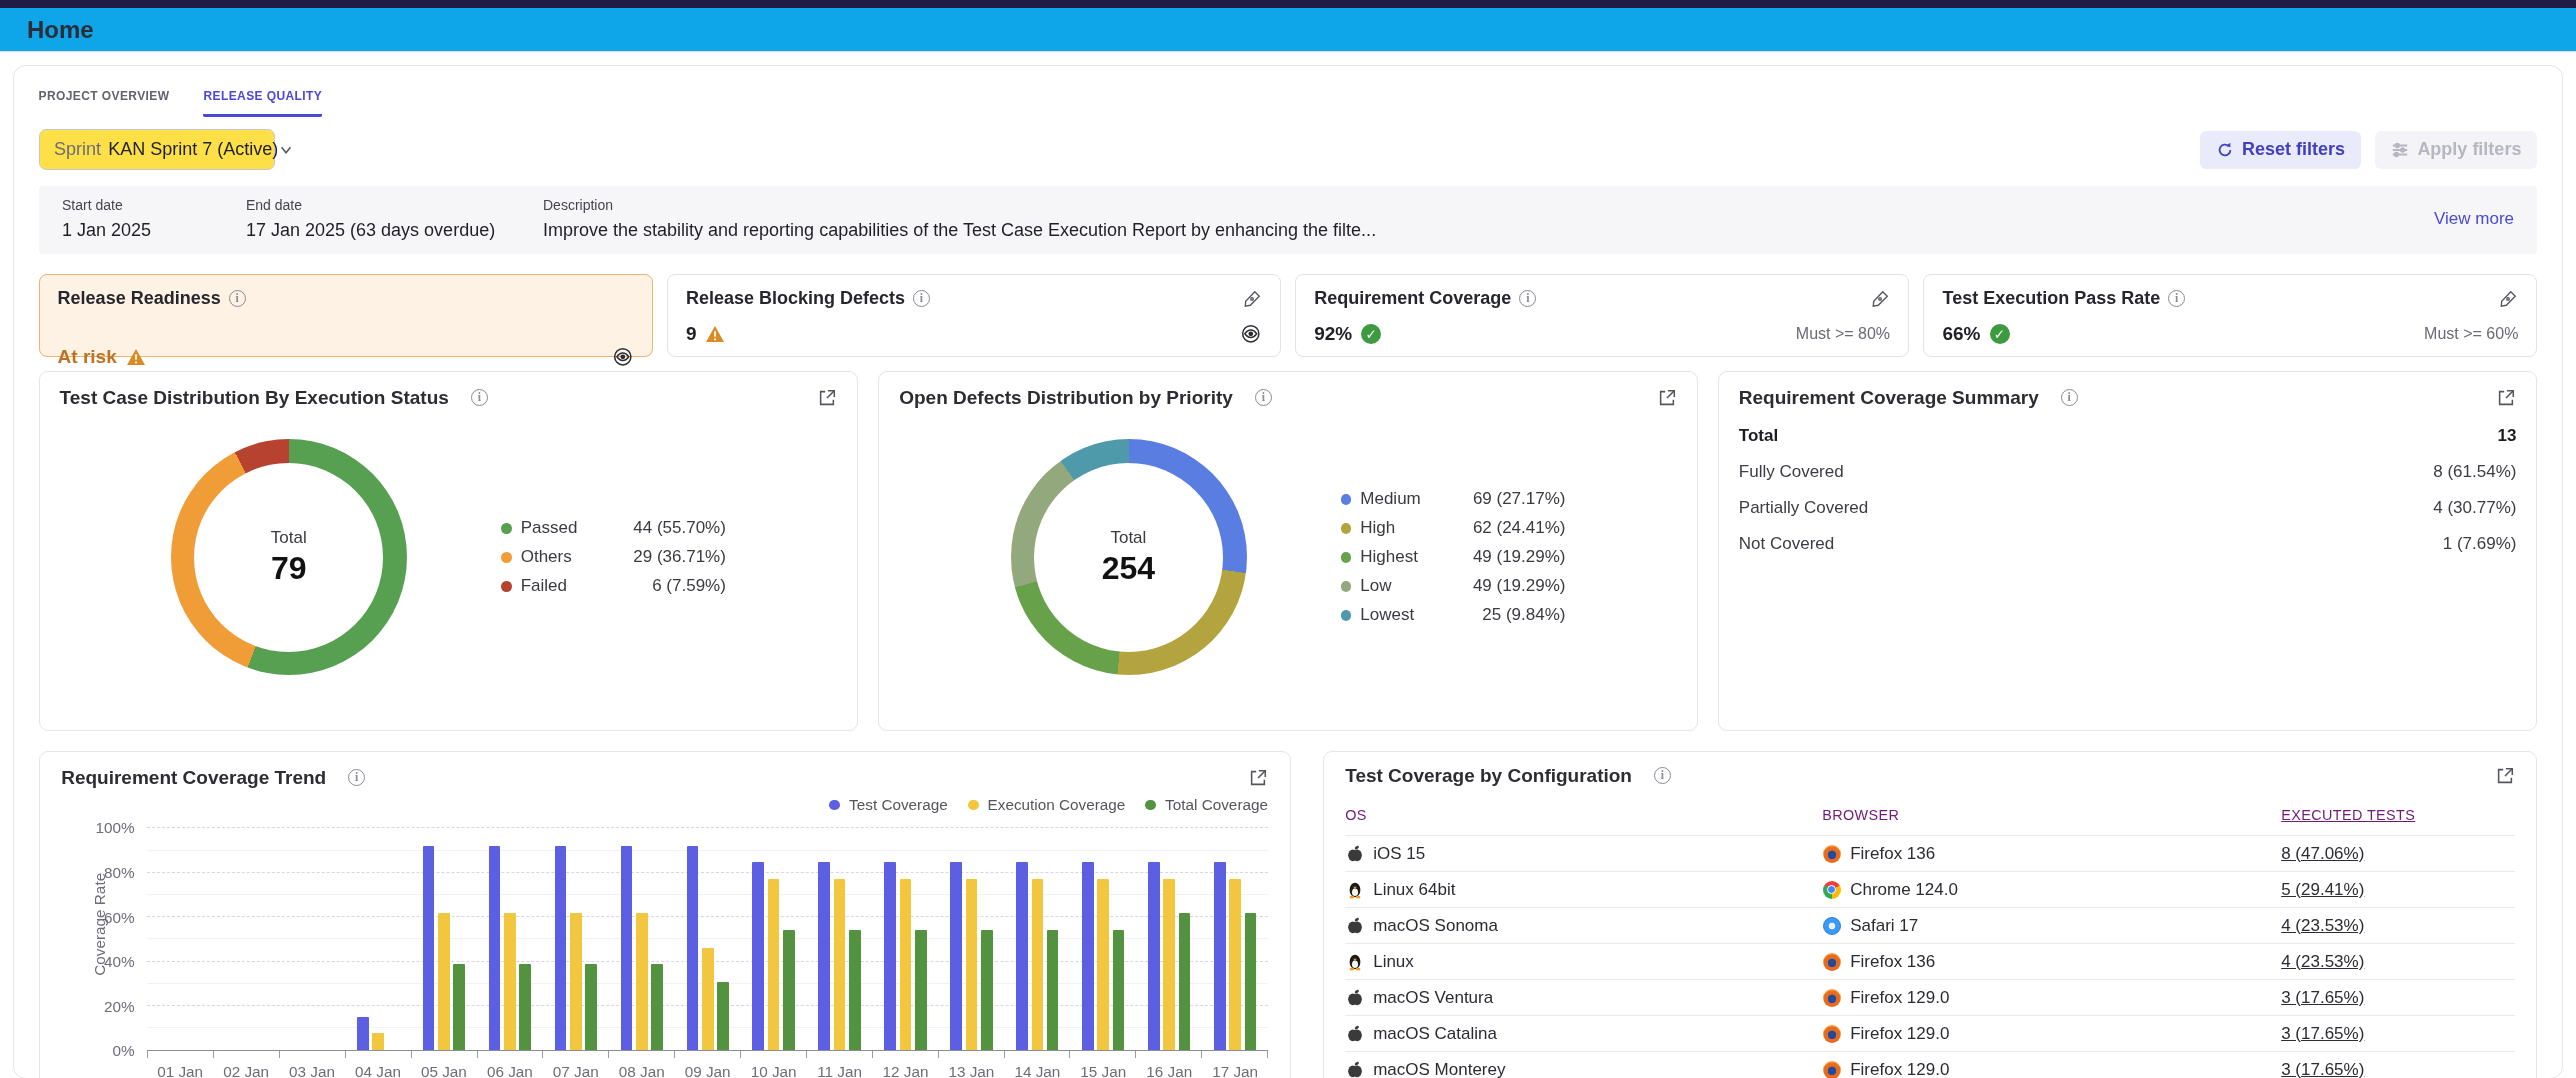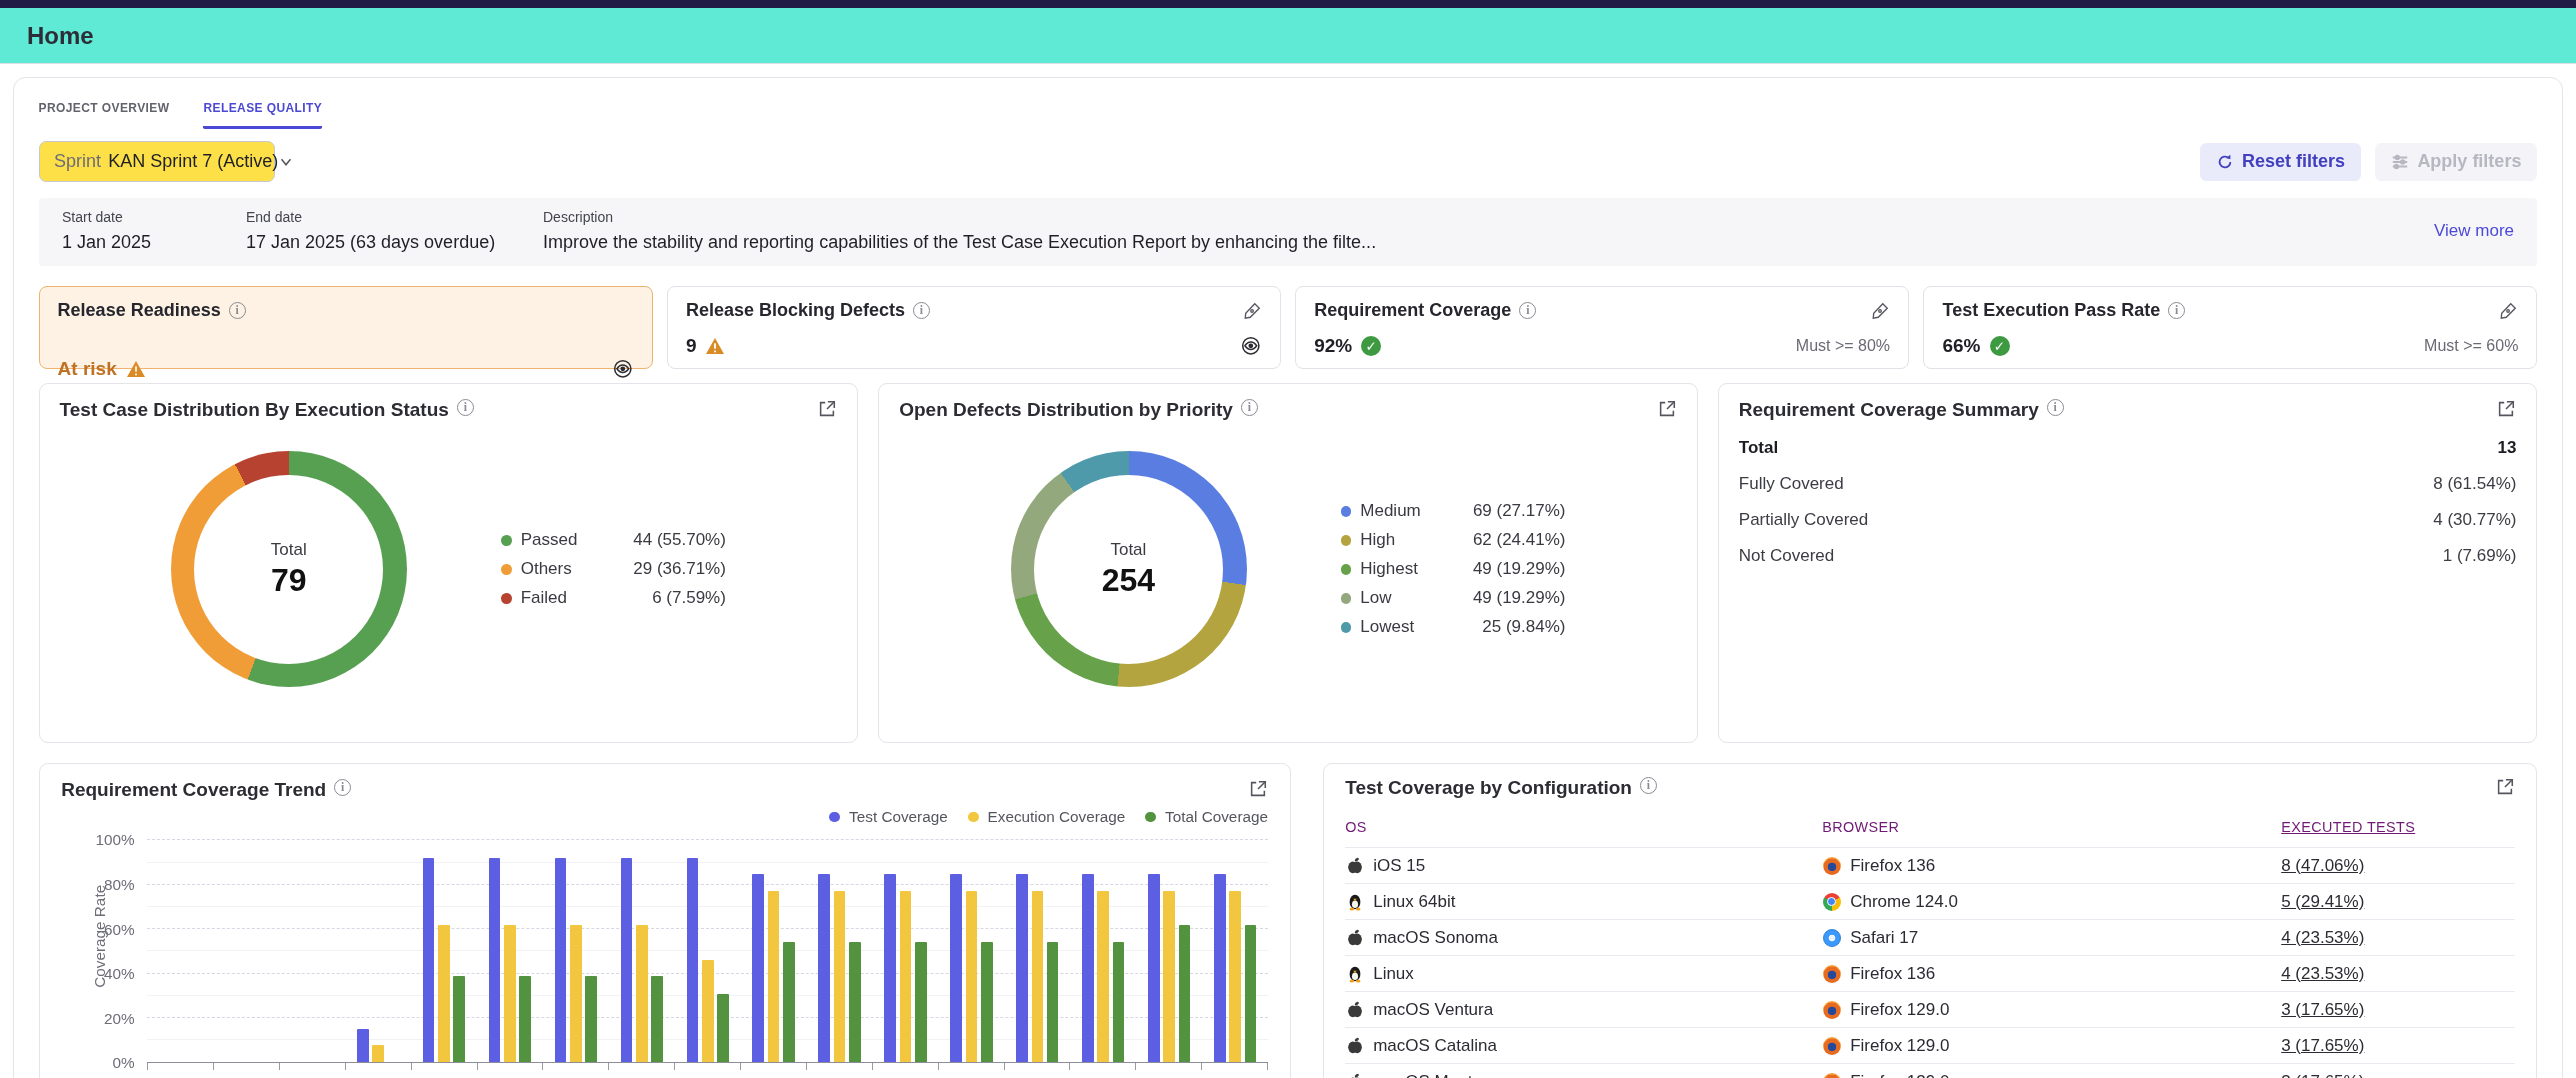--- a/index.html
+++ b/index.html
@@ -1,21 +1,21 @@
 <!DOCTYPE html>
 <html style="font-size:14.4px"><head>
 <meta charset="utf-8">
 <style>
   * { margin:0; padding:0; box-sizing:border-box; }
   html,body { width:2576px; height:1079px; overflow:hidden; background:#ffffff;
     font-family:"Liberation Sans","DejaVu Sans",sans-serif; color:#1f1f26; }
 
   
   .top-stripe { height:8px; background:#201c45; }
-  .page-header { height:56px; background:#5eead4; border-bottom:0.9px solid #dfe0e7;
+  .page-header { height:44px; background:#0ea5e9; border-bottom:0.9px solid #dfe0e7;
     display:flex; align-items:center; padding:0 27px; }
   .page-header h1 { font-size:24px; font-weight:700; color:#2d2d38; }
 
   
   .main-card { margin:12.6px 12.6px 0 12.6px; height:1014px; background:#fff;
     border:0.9px solid #e3e3ea; border-radius:12.6px; padding:0 25px; overflow:hidden; }
 
   
   .tabs { display:flex; gap:34px; padding-top:23.4px; }
   .tab { font-size:12px; font-weight:700; letter-spacing:0.4px; color:#63636e;
@@ -64,21 +64,21 @@
   .icon-btn { cursor:pointer; display:inline-flex; }
 
   
   .check-badge { width:20px; height:20px; border-radius:50%; background:#3d9a40; color:#fff;
     font-size:13.5px; font-weight:700; display:inline-flex; align-items:center; justify-content:center; }
 
   
   .charts-row { margin-top:14.4px; display:flex; gap:20px; }
   .panel { border:0.9px solid #e4e4ea; border-radius:9px; background:#fff; }
   .chart-panel { flex:1; height:360px; padding:14.4px 20px; }
-  .panel-title-row { display:flex; gap:8px; }
+  .panel-title-row { display:flex; align-items:center; gap:22px; }
   .panel-title { font-size:19px; font-weight:700; color:#2c2c33; }
   .ext-icon { margin-left:auto; }
 
   
   .donut-wrap { height:297px; display:flex; align-items:center; justify-content:center; gap:94px; }
   .donut { width:236px; height:236px; border-radius:50%; position:relative; flex:0 0 auto; }
   .donut-hole { position:absolute; left:23.4px; top:23.4px; width:189px; height:189px;
     border-radius:50%; background:#fff; display:flex; flex-direction:column;
     align-items:center; justify-content:center; }
   .donut-hole .t { font-size:17px; color:#3a3a42; }

